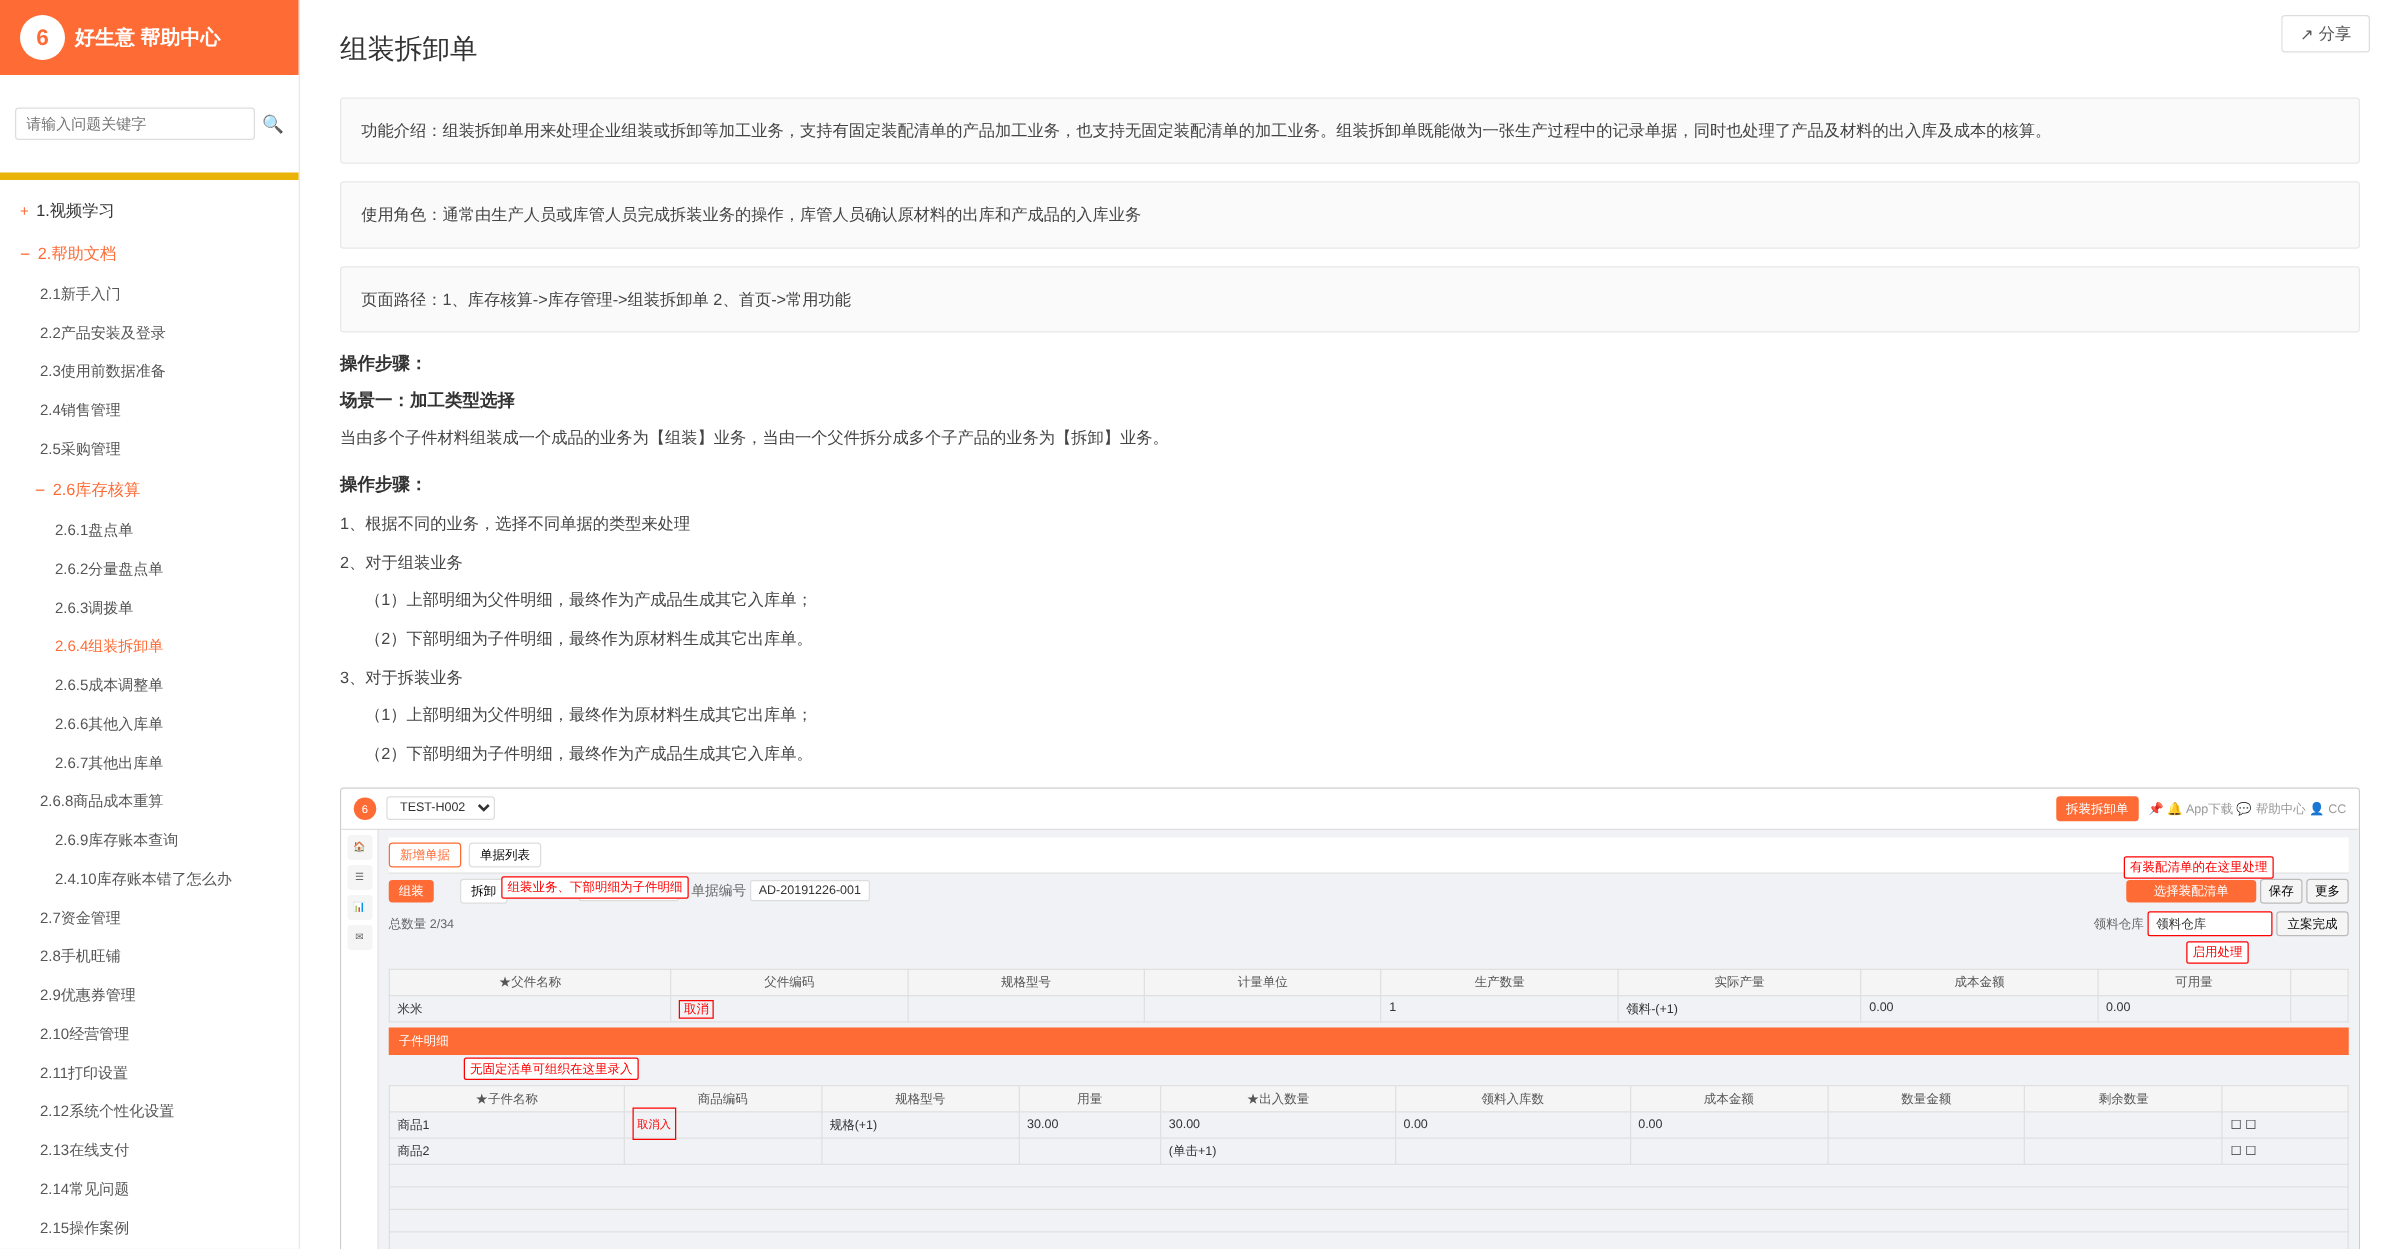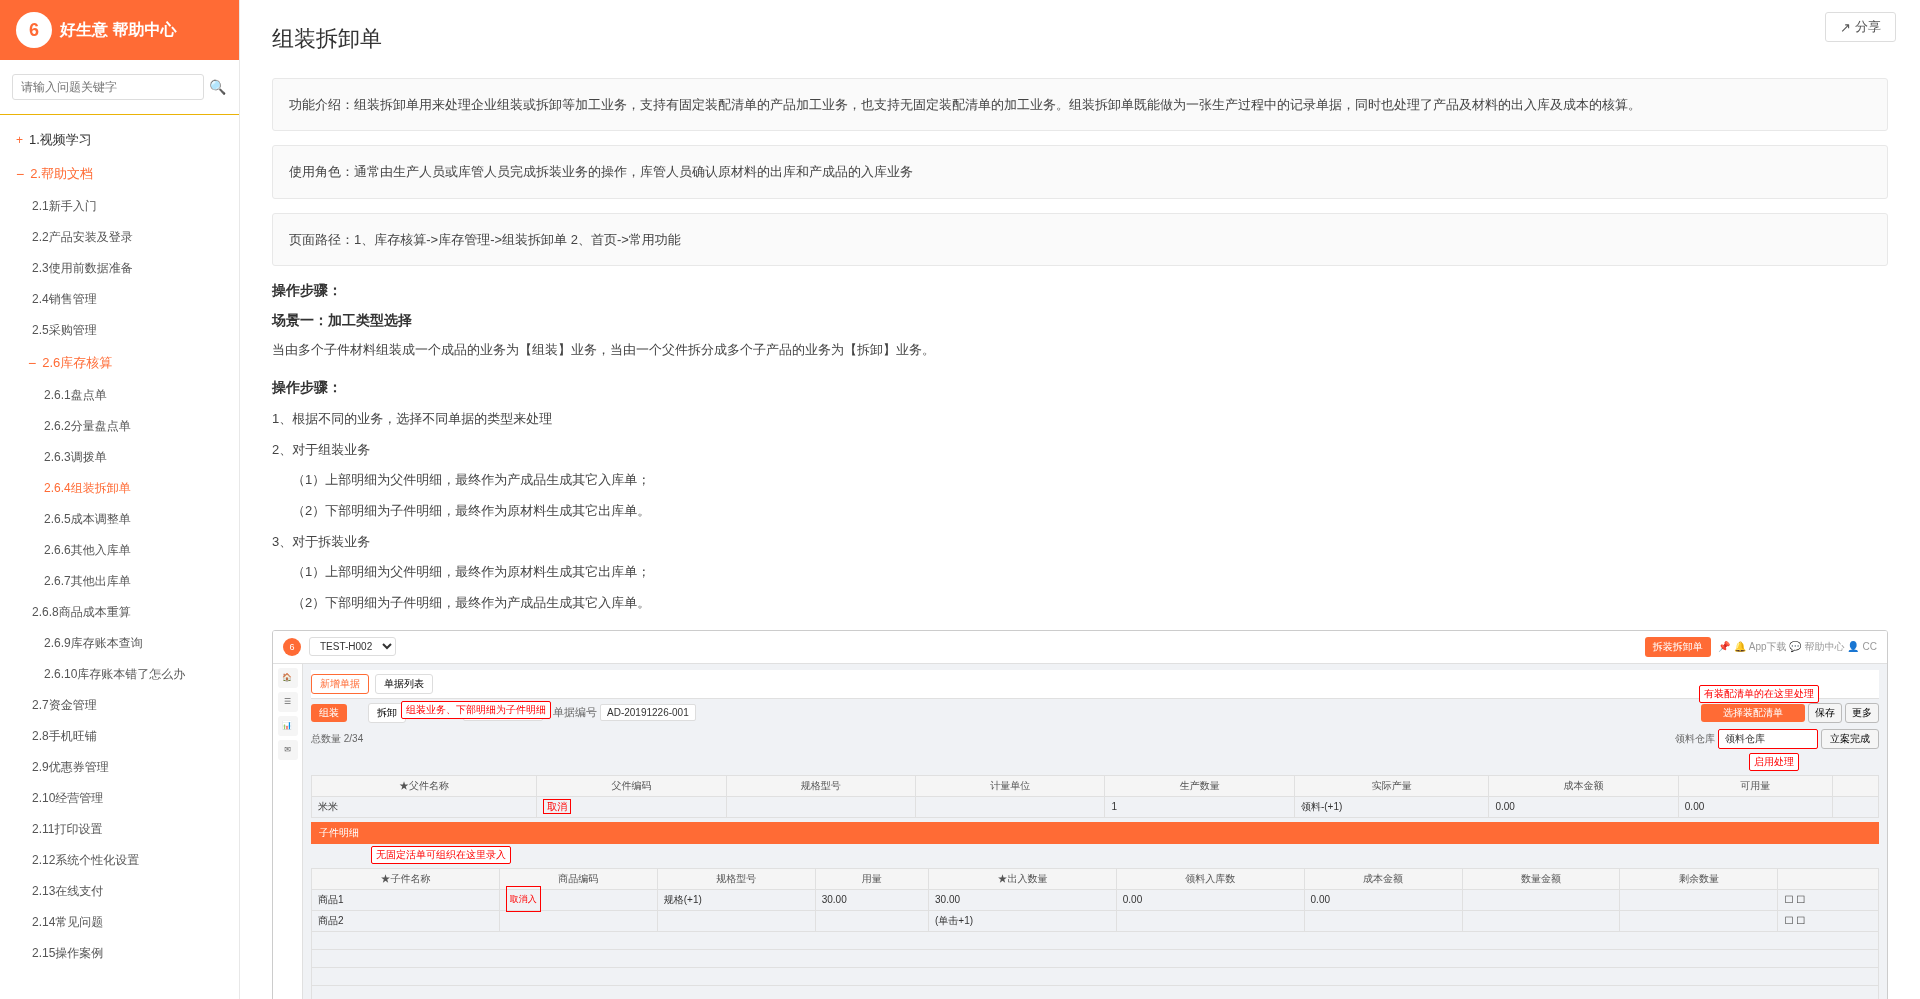--- a/index.html
+++ b/index.html
@@ -25,22 +25,22 @@
     }
     .logo-circle {
       width: 36px; height: 36px;
       background: #fff;
       border-radius: 50%;
       display: flex; align-items: center; justify-content: center;
       font-size: 18px; font-weight: bold; color: #ff6b35;
     }
     .logo-title { color: #fff; font-size: 16px; font-weight: bold; }
     .search-box {
-      padding: 14px 12px;
-      border-bottom: 1px solid #eab308;
+      padding: 26px 12px;
+      border-bottom: 6px solid #eab308;
       display: flex; align-items: center; gap: 6px;
     }
     .search-input {
       flex: 1; border: 1px solid #ddd; border-radius: 3px;
       padding: 5px 8px; font-size: 12px; outline: none; color: #999;
     }
     .search-icon-btn {
       background: none; border: none; cursor: pointer; color: #999; font-size: 14px;
     }
     .nav-list { overflow-y: auto; flex: 1; padding: 8px 0; }
@@ -163,21 +163,21 @@
       </div>
       <div class="nav-sub-item" style="padding-left:44px;">2.6.1盘点单</div>
       <div class="nav-sub-item" style="padding-left:44px;">2.6.2分量盘点单</div>
       <div class="nav-sub-item" style="padding-left:44px;">2.6.3调拨单</div>
       <div class="nav-sub-item active-item" style="padding-left:44px;">2.6.4组装拆卸单</div>
       <div class="nav-sub-item" style="padding-left:44px;">2.6.5成本调整单</div>
       <div class="nav-sub-item" style="padding-left:44px;">2.6.6其他入库单</div>
       <div class="nav-sub-item" style="padding-left:44px;">2.6.7其他出库单</div>
       <div class="nav-sub-item" style="">2.6.8商品成本重算</div>
       <div class="nav-sub-item" style="padding-left:44px;">2.6.9库存账本查询</div>
-      <div class="nav-sub-item" style="padding-left:44px;">2.6.10库存账本错了怎么办</div>
+      <div class="nav-sub-item" style="padding-left:44px;">2.4.10库存账本错了怎么办</div>
 
       <div class="nav-sub-item">2.7资金管理</div>
       <div class="nav-sub-item">2.8手机旺铺</div>
       <div class="nav-sub-item">2.9优惠券管理</div>
       <div class="nav-sub-item">2.10经营管理</div>
       <div class="nav-sub-item">2.11打印设置</div>
       <div class="nav-sub-item">2.12系统个性化设置</div>
       <div class="nav-sub-item">2.13在线支付</div>
       <div class="nav-sub-item">2.14常见问题</div>
       <div class="nav-sub-item">2.15操作案例</div>

